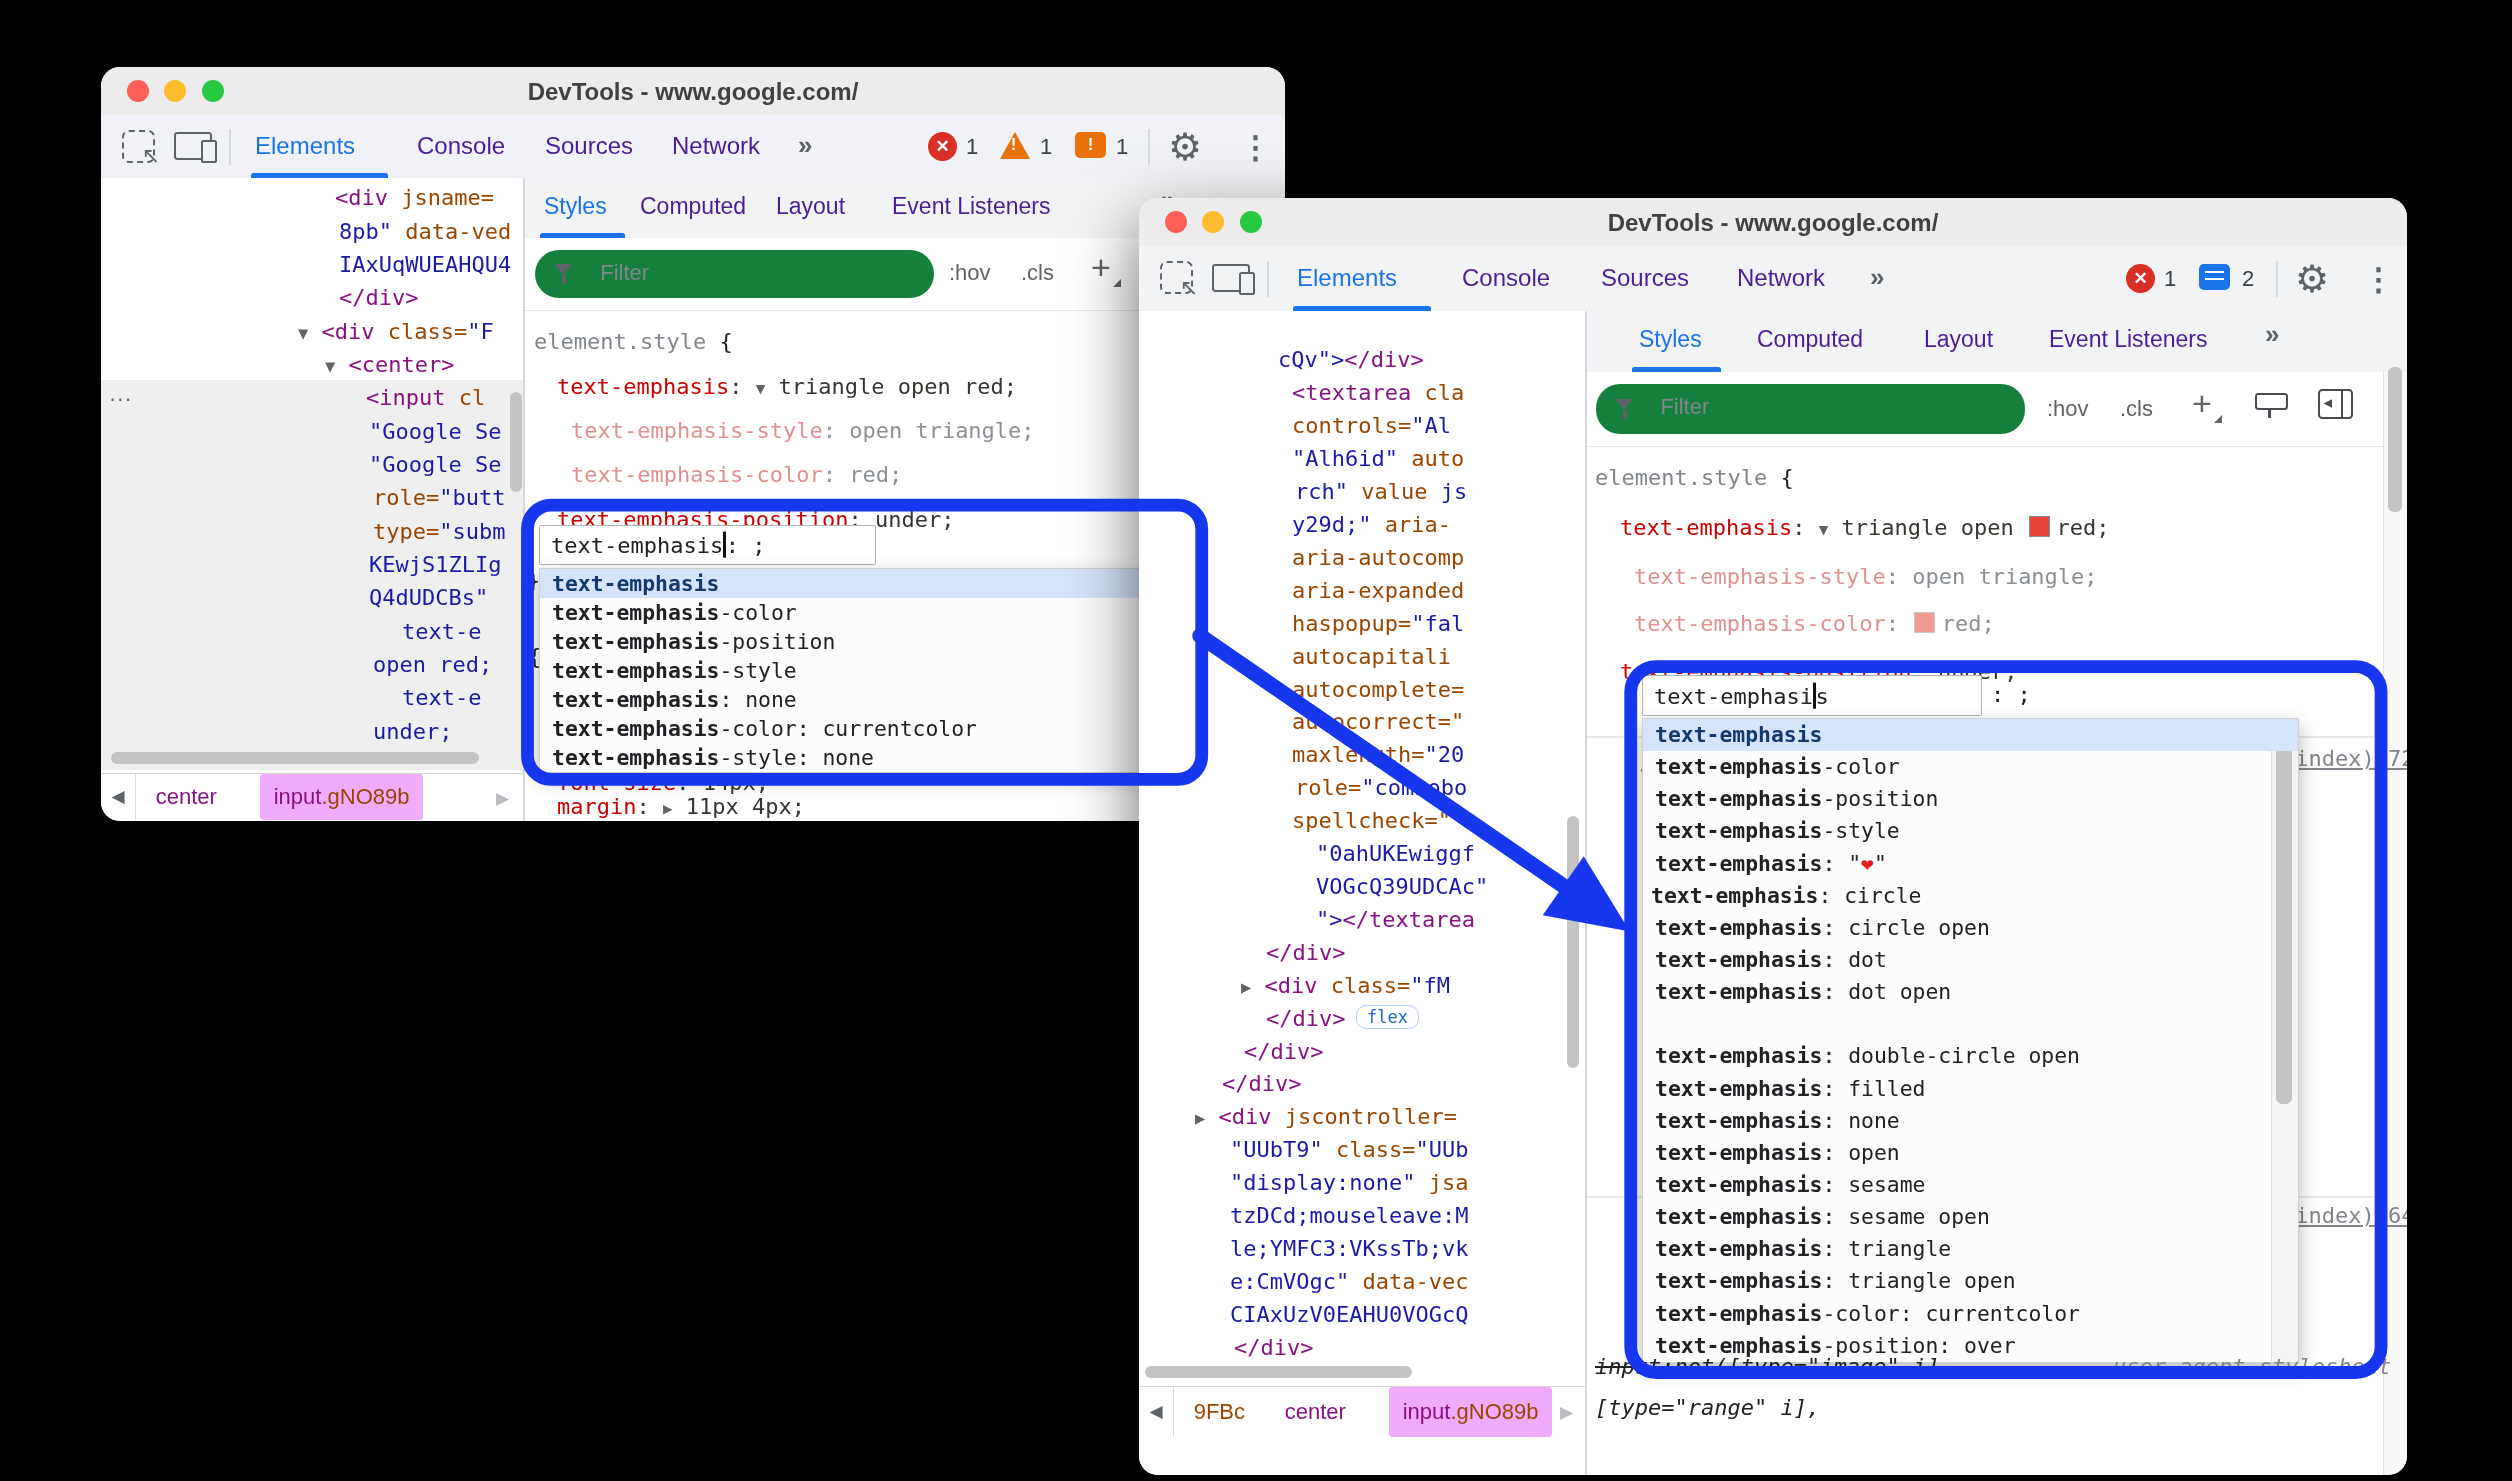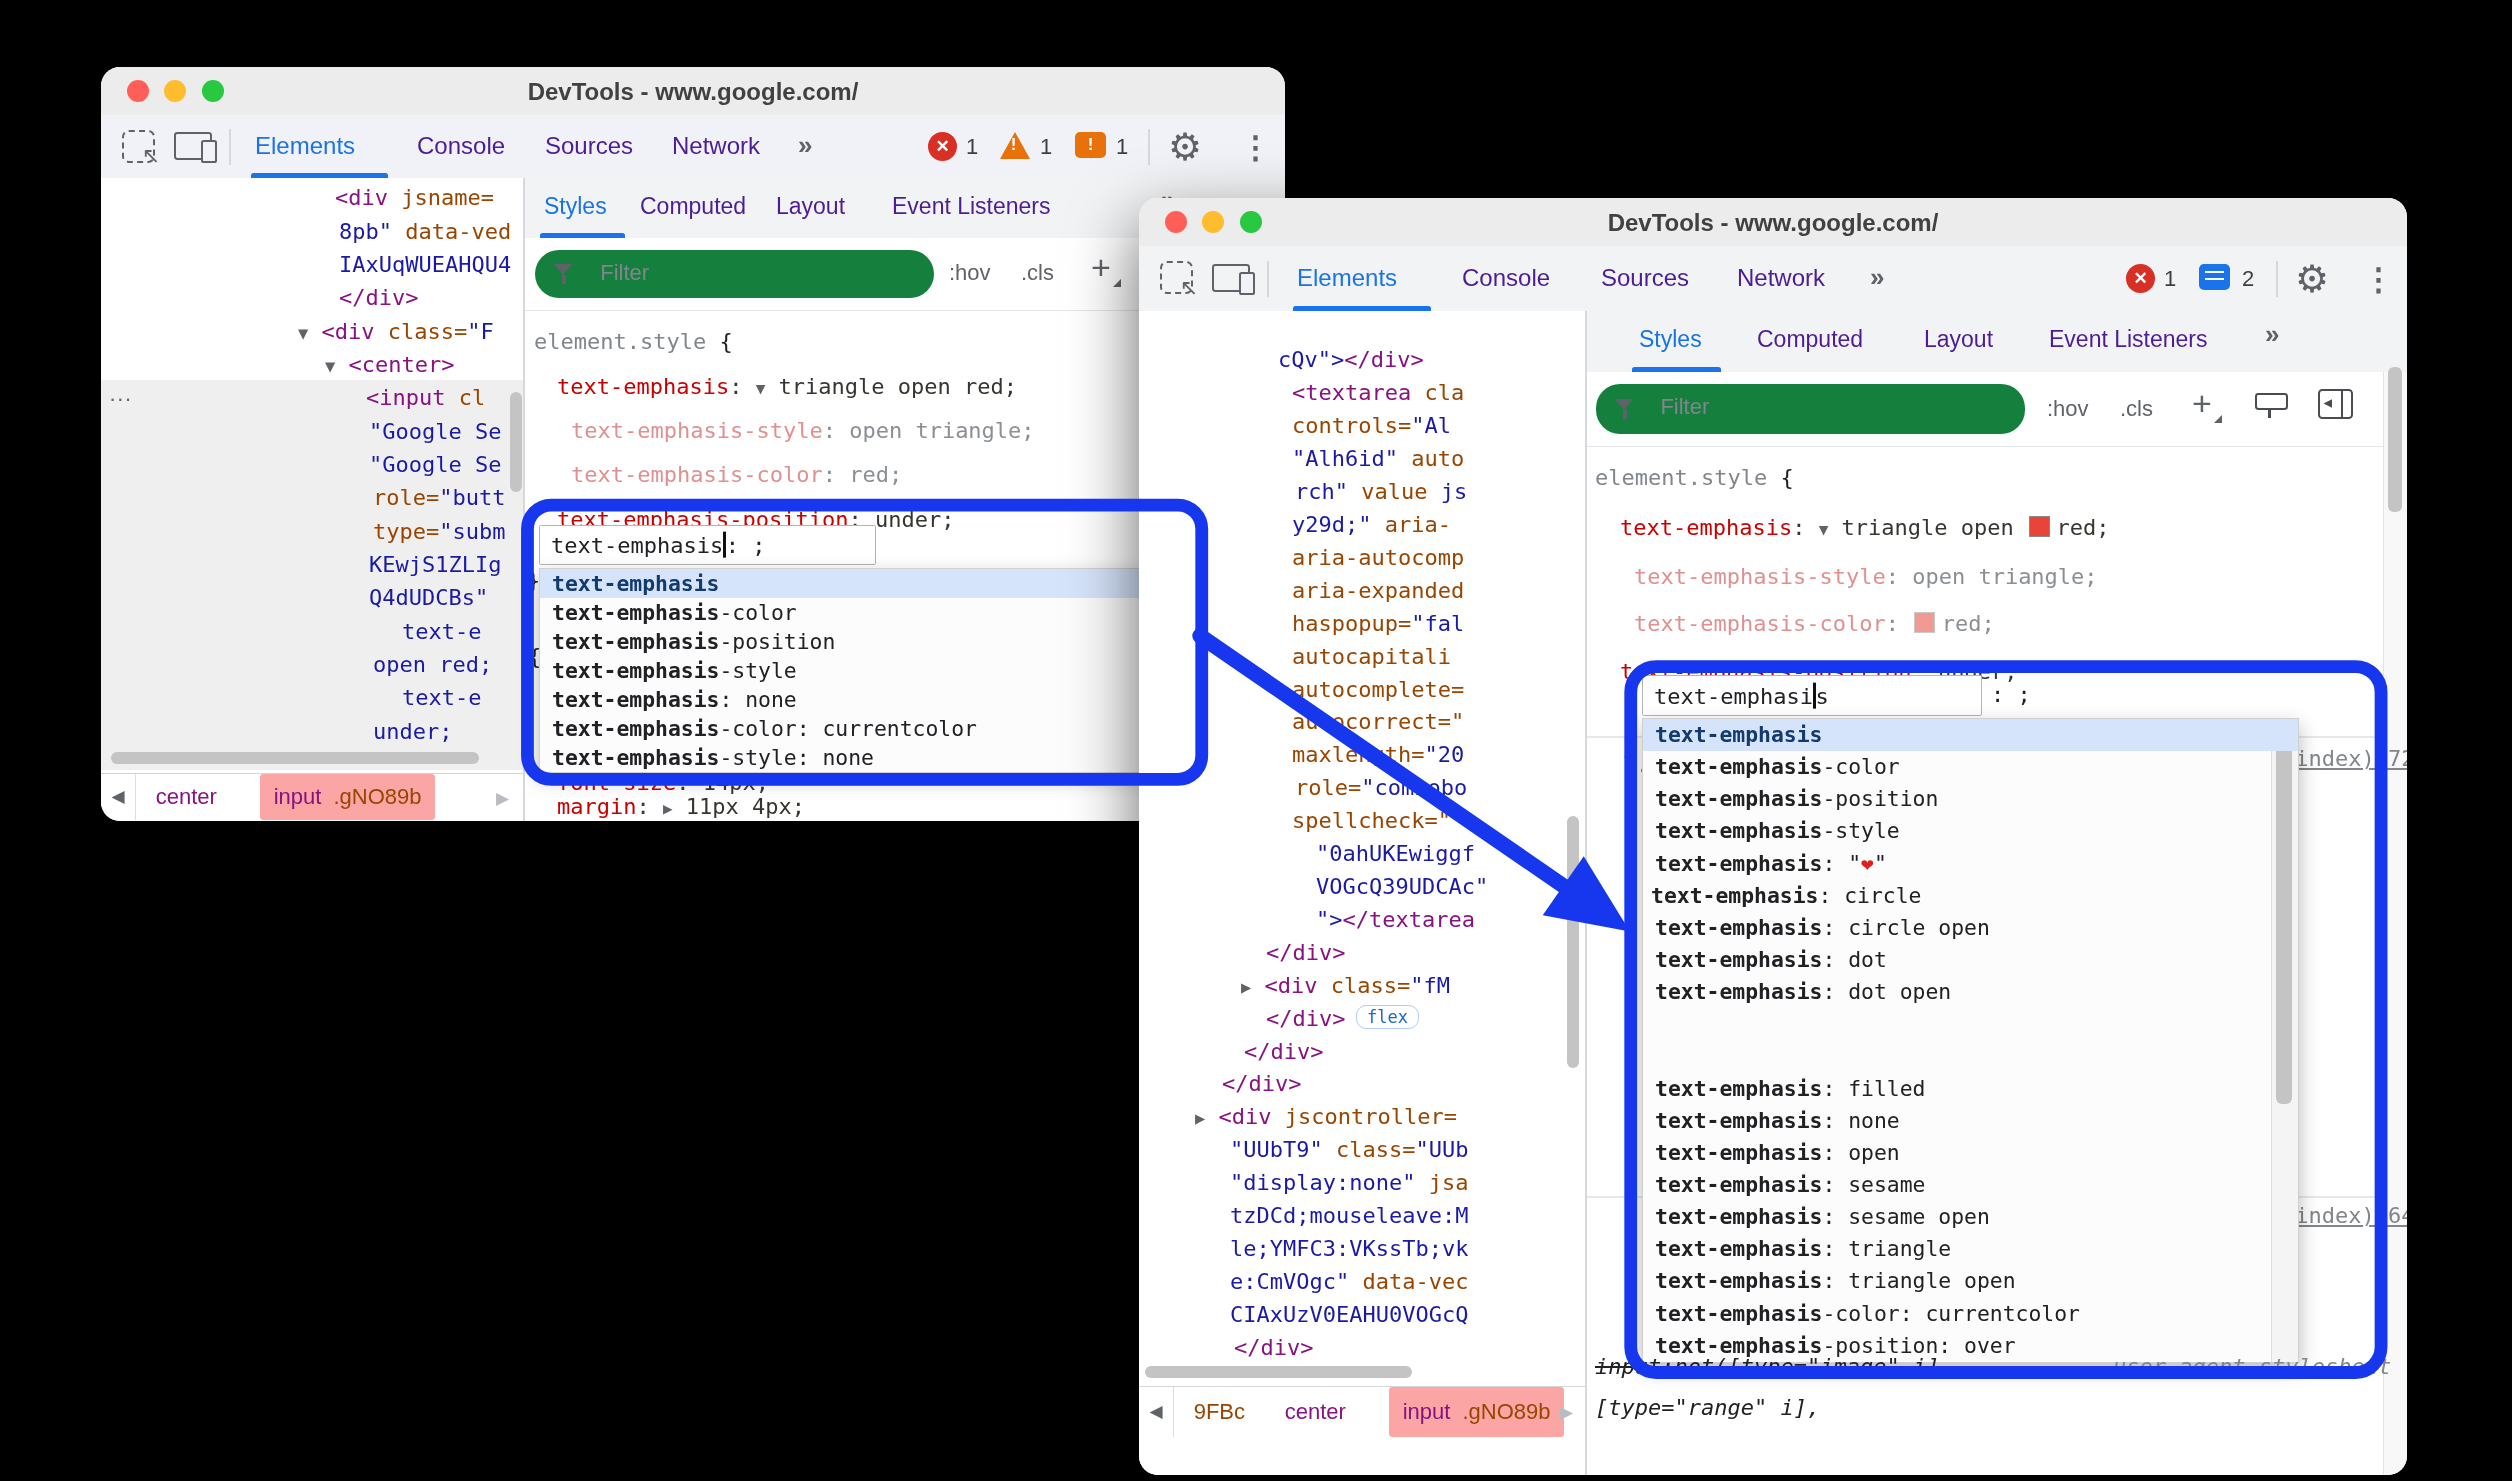--- a/index.html
+++ b/index.html
@@ -79,21 +79,21 @@
   .acitem.sel{background:#d6e4fb;} .acitem.sel .b{color:#123a6d;}
   .acitem .heart{color:#e02020;}
   .acscroll{position:absolute;background:#f4f4f4;border-left:0.9px solid #ddd;}
   
   .bcbar{position:absolute;background:#fff;border-top:1.7px solid #d6d6d6;}
   .bcback{position:absolute;border-right:1.7px solid #ddd;color:#5f6368;font-size:17px;text-align:center;}
   .bcfwd{position:absolute;color:#b9bcc0;font-size:17px;}
   .crumb{position:absolute;height:100%;display:flex;align-items:center;}
   .crumb span{font-size:22px;}
   .crumb .tag{color:#881280;} .crumb .cls{color:#994500;}
-  .crumb.sel{background:#fca5a5;border-radius:3.4px;gap:12px;}
+  .crumb.sel{background:#f0abfc;border-radius:3.4px;}
   .uatext{position:absolute;font-family:"DejaVu Sans Mono",monospace;font-size:22px;font-style:italic;white-space:pre;}
   svg#anno{position:absolute;left:0;top:0;z-index:60;pointer-events:none;}
 </style>
 </head>
 <body>
 
 <div id="canvas">
 
   <section class="win" id="w1" style="left:101px;top:67px;width:1184px;height:754px;z-index:10">
     <div class="titlebar">
@@ -347,20 +347,21 @@
       </div>
     <div class="acitem sel" style="top: 0px; height: 32px; line-height: 32px;"><span class="b">text-emphasis</span></div>
         <div class="acitem" style="top: 32px; height: 32px; line-height: 32px;"><span class="b">text-emphasis</span><span>-color</span></div>
         <div class="acitem" style="top: 64px; height: 32px; line-height: 32px;"><span class="b">text-emphasis</span><span>-position</span></div>
         <div class="acitem" style="top: 96px; height: 32px; line-height: 32px;"><span class="b">text-emphasis</span><span>-style</span></div>
         <div class="acitem" style="top: 129px; height: 32px; line-height: 32px;"><span class="b">text-emphasis</span><span>: "</span><span class="heart">❤</span><span>"</span></div>
         <div class="acitem" style="top: 161px; height: 32px; line-height: 32px; padding-left: 8px;"><span class="b">text-emphasis</span><span>: circle</span></div>
         <div class="acitem" style="top: 193px; height: 32px; line-height: 32px;"><span class="b">text-emphasis</span><span>: circle open</span></div>
         <div class="acitem" style="top: 225px; height: 32px; line-height: 32px;"><span class="b">text-emphasis</span><span>: dot</span></div>
         <div class="acitem" style="top: 257px; height: 32px; line-height: 32px;"><span class="b">text-emphasis</span><span>: dot open</span></div>
+        <div class="acitem" style="top: 321px; height: 32px; line-height: 32px;"><span class="b">text-emphasis</span><span>: double-circle open</span></div>
         <div class="acitem" style="top: 354px; height: 32px; line-height: 32px;"><span class="b">text-emphasis</span><span>: filled</span></div>
         <div class="acitem" style="top: 386px; height: 32px; line-height: 32px;"><span class="b">text-emphasis</span><span>: none</span></div>
         <div class="acitem" style="top: 418px; height: 32px; line-height: 32px;"><span class="b">text-emphasis</span><span>: open</span></div>
         <div class="acitem" style="top: 450px; height: 32px; line-height: 32px;"><span class="b">text-emphasis</span><span>: sesame</span></div>
         <div class="acitem" style="top: 482px; height: 32px; line-height: 32px;"><span class="b">text-emphasis</span><span>: sesame open</span></div>
         <div class="acitem" style="top: 514px; height: 32px; line-height: 32px;"><span class="b">text-emphasis</span><span>: triangle</span></div>
         <div class="acitem" style="top: 546px; height: 32px; line-height: 32px;"><span class="b">text-emphasis</span><span>: triangle open</span></div>
         <div class="acitem" style="top: 579px; height: 32px; line-height: 32px;"><span class="b">text-emphasis</span><span>-color: currentcolor</span></div>
         <div class="acitem" style="top: 611px; height: 32px; line-height: 32px;"><span class="b">text-emphasis</span><span>-position: over</span></div>
       </div>

